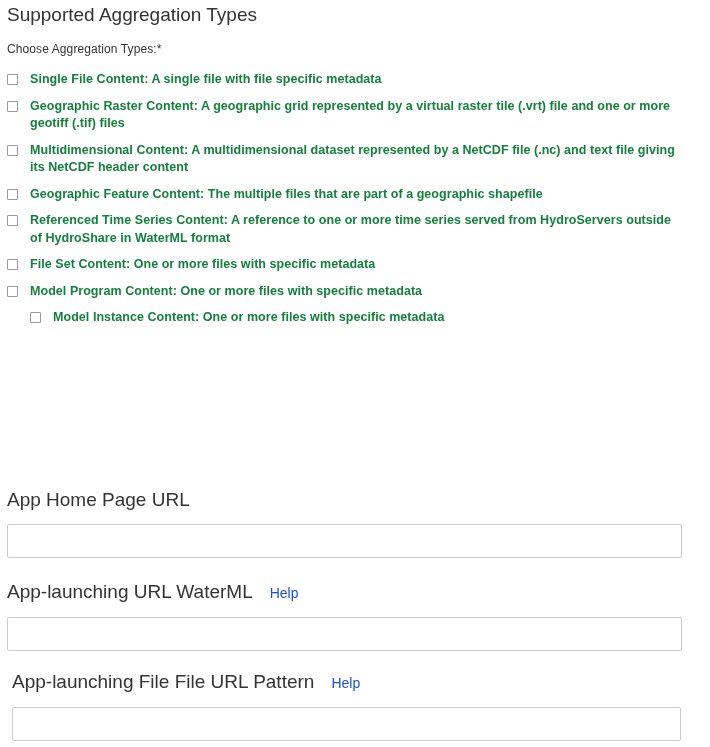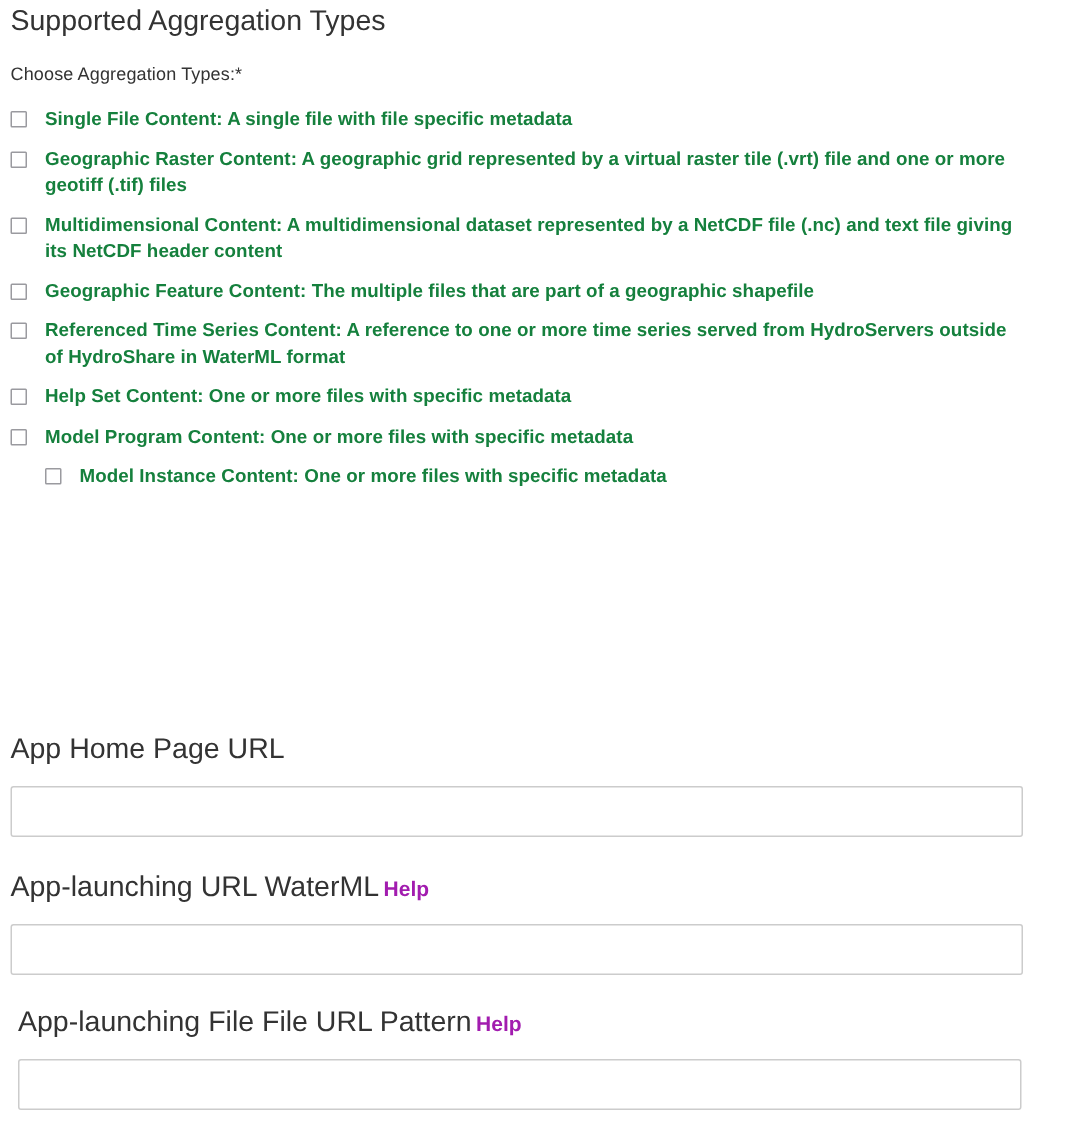--- a/index.html
+++ b/index.html
@@ -29,24 +29,24 @@
     font-size: 19px;
     font-weight: 400;
     line-height: 22px;
     color: #333333;
     margin: 0;
     padding: 0;
     white-space: nowrap;
   }
   .section-heading .help-link {
     font-size: 14px;
-    font-weight: 700;
-    color: #a21caf;
+    font-weight: 400;
+    color: #1d4ed8;
     text-decoration: none;
-    margin-left: 3px;
+    margin-left: 17px;
     vertical-align: baseline;
   }
 
   
   .agg-block {
     position: absolute;
     left: 7px;
     top: 4px;
     width: 690px;
   }
@@ -171,21 +171,21 @@
       <li class="checkbox-row">
         <input type="checkbox" class="cb" id="cb3" style="">
         <label class="cb-label" for="cb3">Geographic Feature Content: The multiple files that are part of a geographic shapefile</label>
       </li>
       <li class="checkbox-row">
         <input type="checkbox" class="cb" id="cb4" style="">
         <label class="cb-label" for="cb4">Referenced Time Series Content: A reference to one or more time series served from HydroServers outside of HydroShare in WaterML format</label>
       </li>
       <li class="checkbox-row">
         <input type="checkbox" class="cb" id="cb6" style="">
-        <label class="cb-label" for="cb6">Help Set Content: One or more files with specific metadata</label>
+        <label class="cb-label" for="cb6">File Set Content: One or more files with specific metadata</label>
       </li>
       <li class="checkbox-row">
         <input type="checkbox" class="cb" id="cb7" style="">
         <label class="cb-label" for="cb7">Model Program Content: One or more files with specific metadata</label>
       </li>
       <li class="checkbox-row">
         <input type="checkbox" class="cb" id="cb8" style="">
         <label class="cb-label" for="cb8">Model Instance Content: One or more files with specific metadata</label>
       </li>
     </ul>

